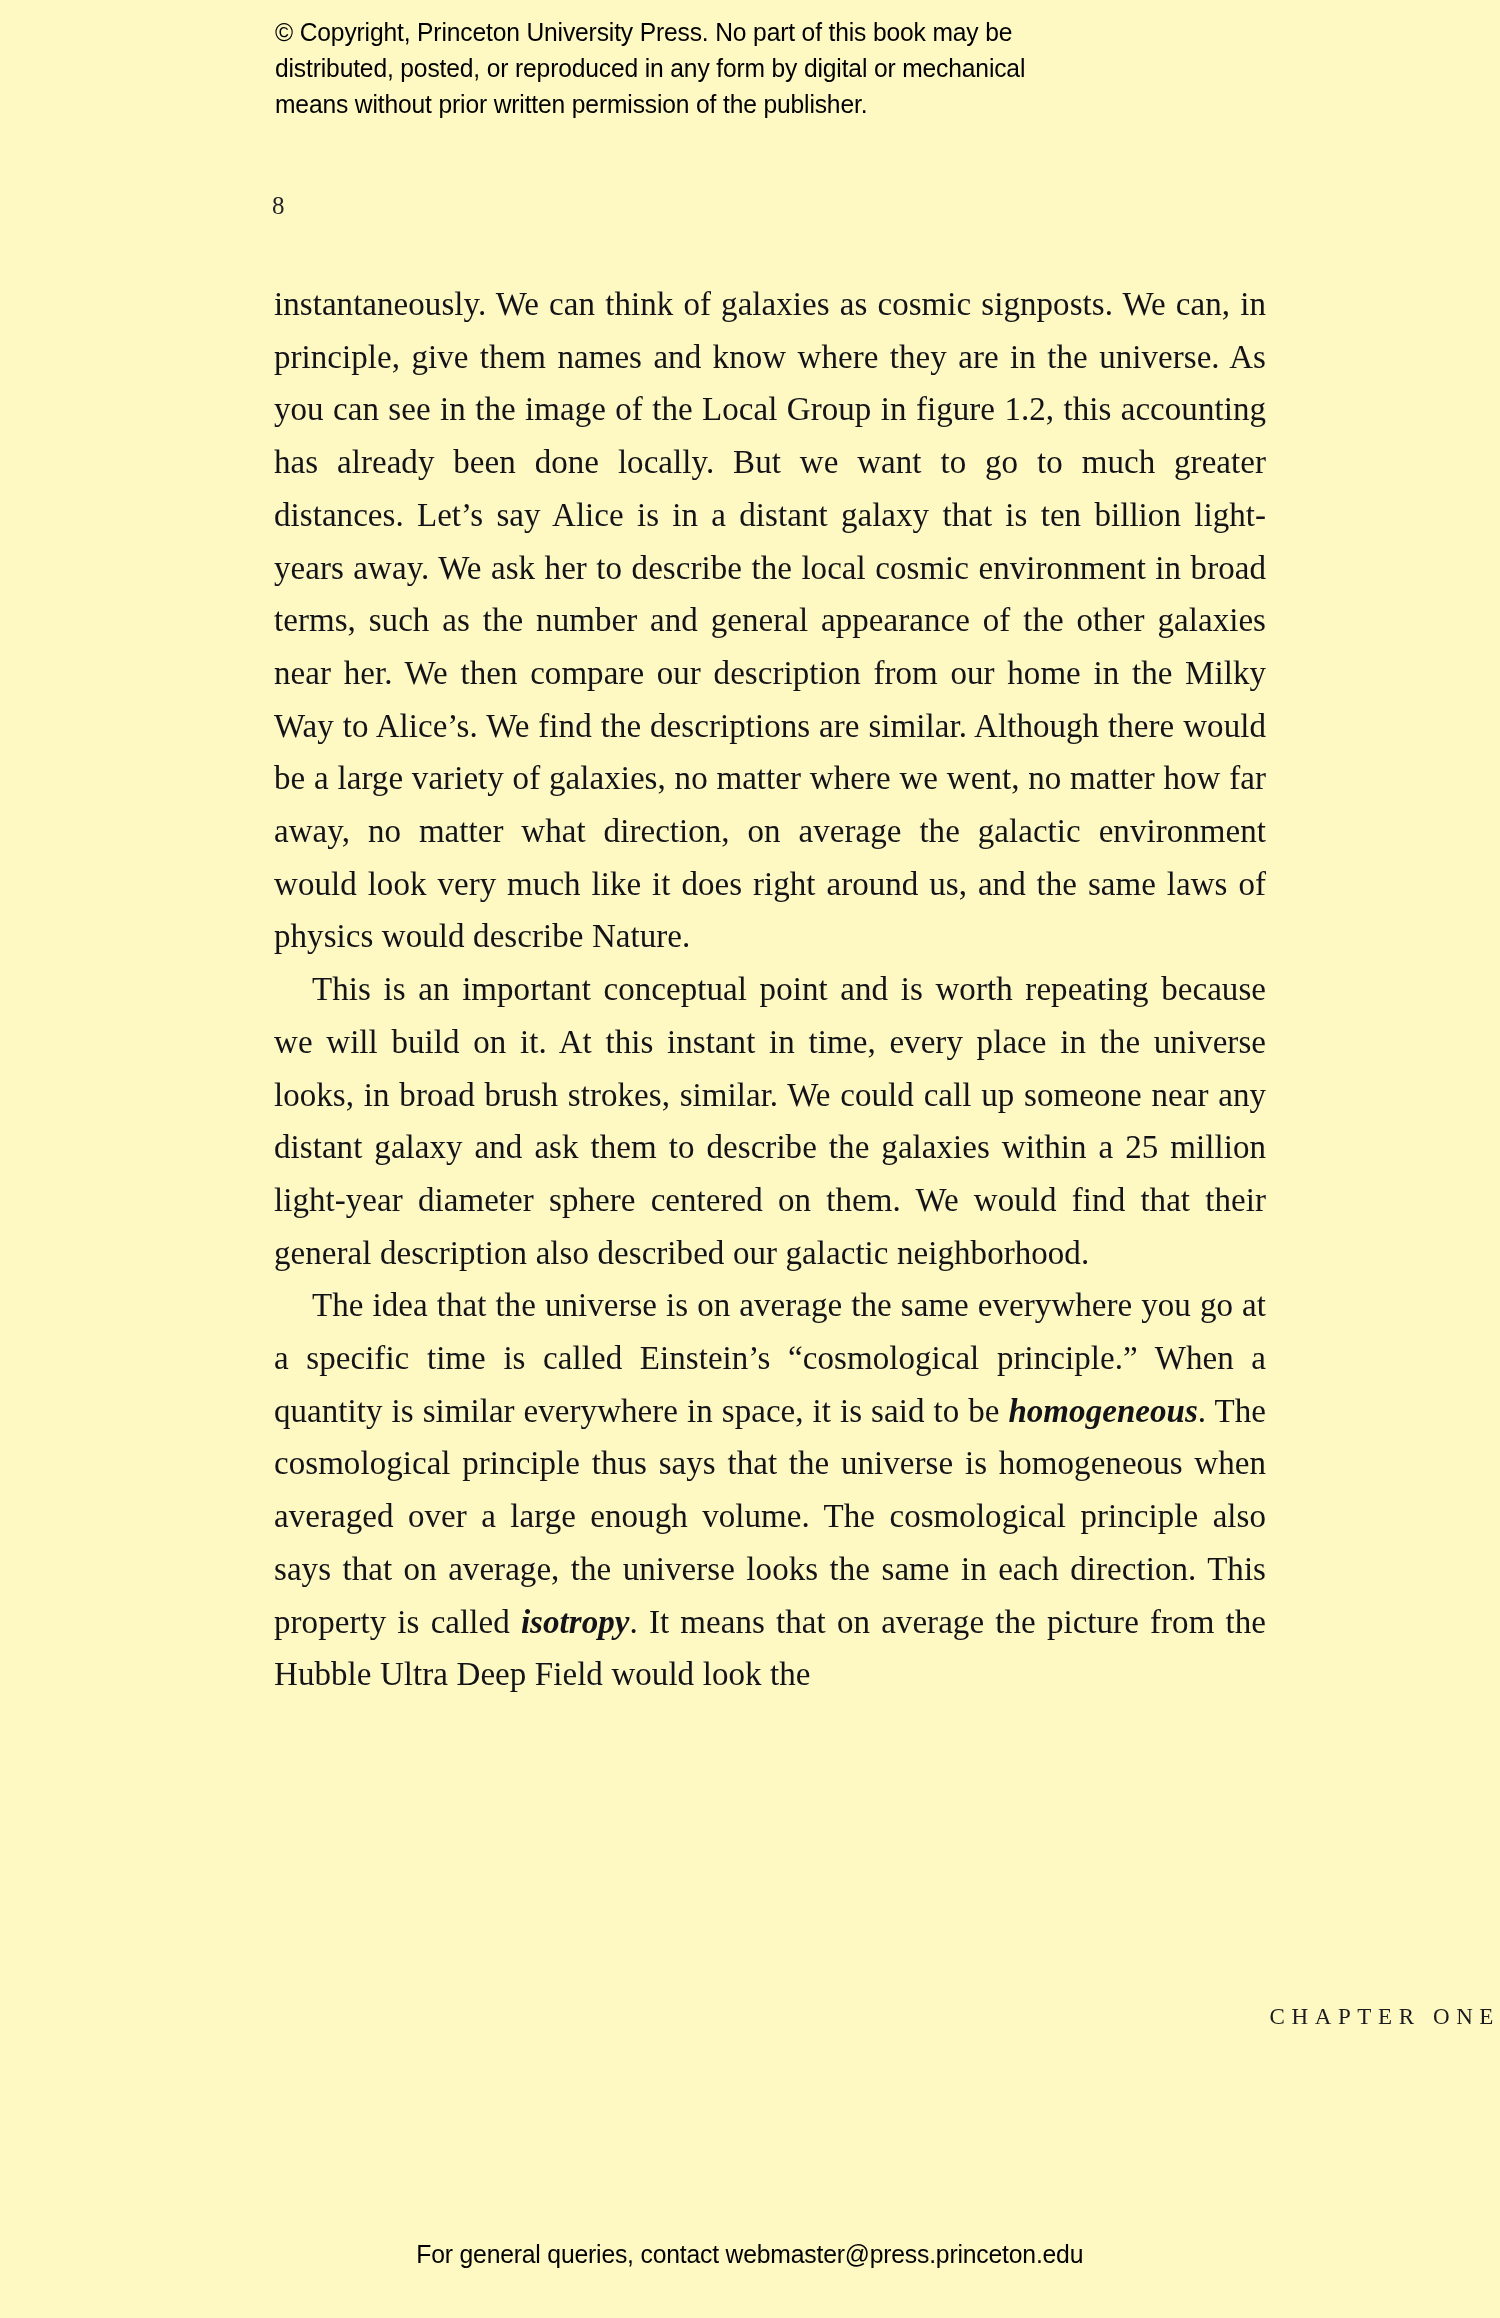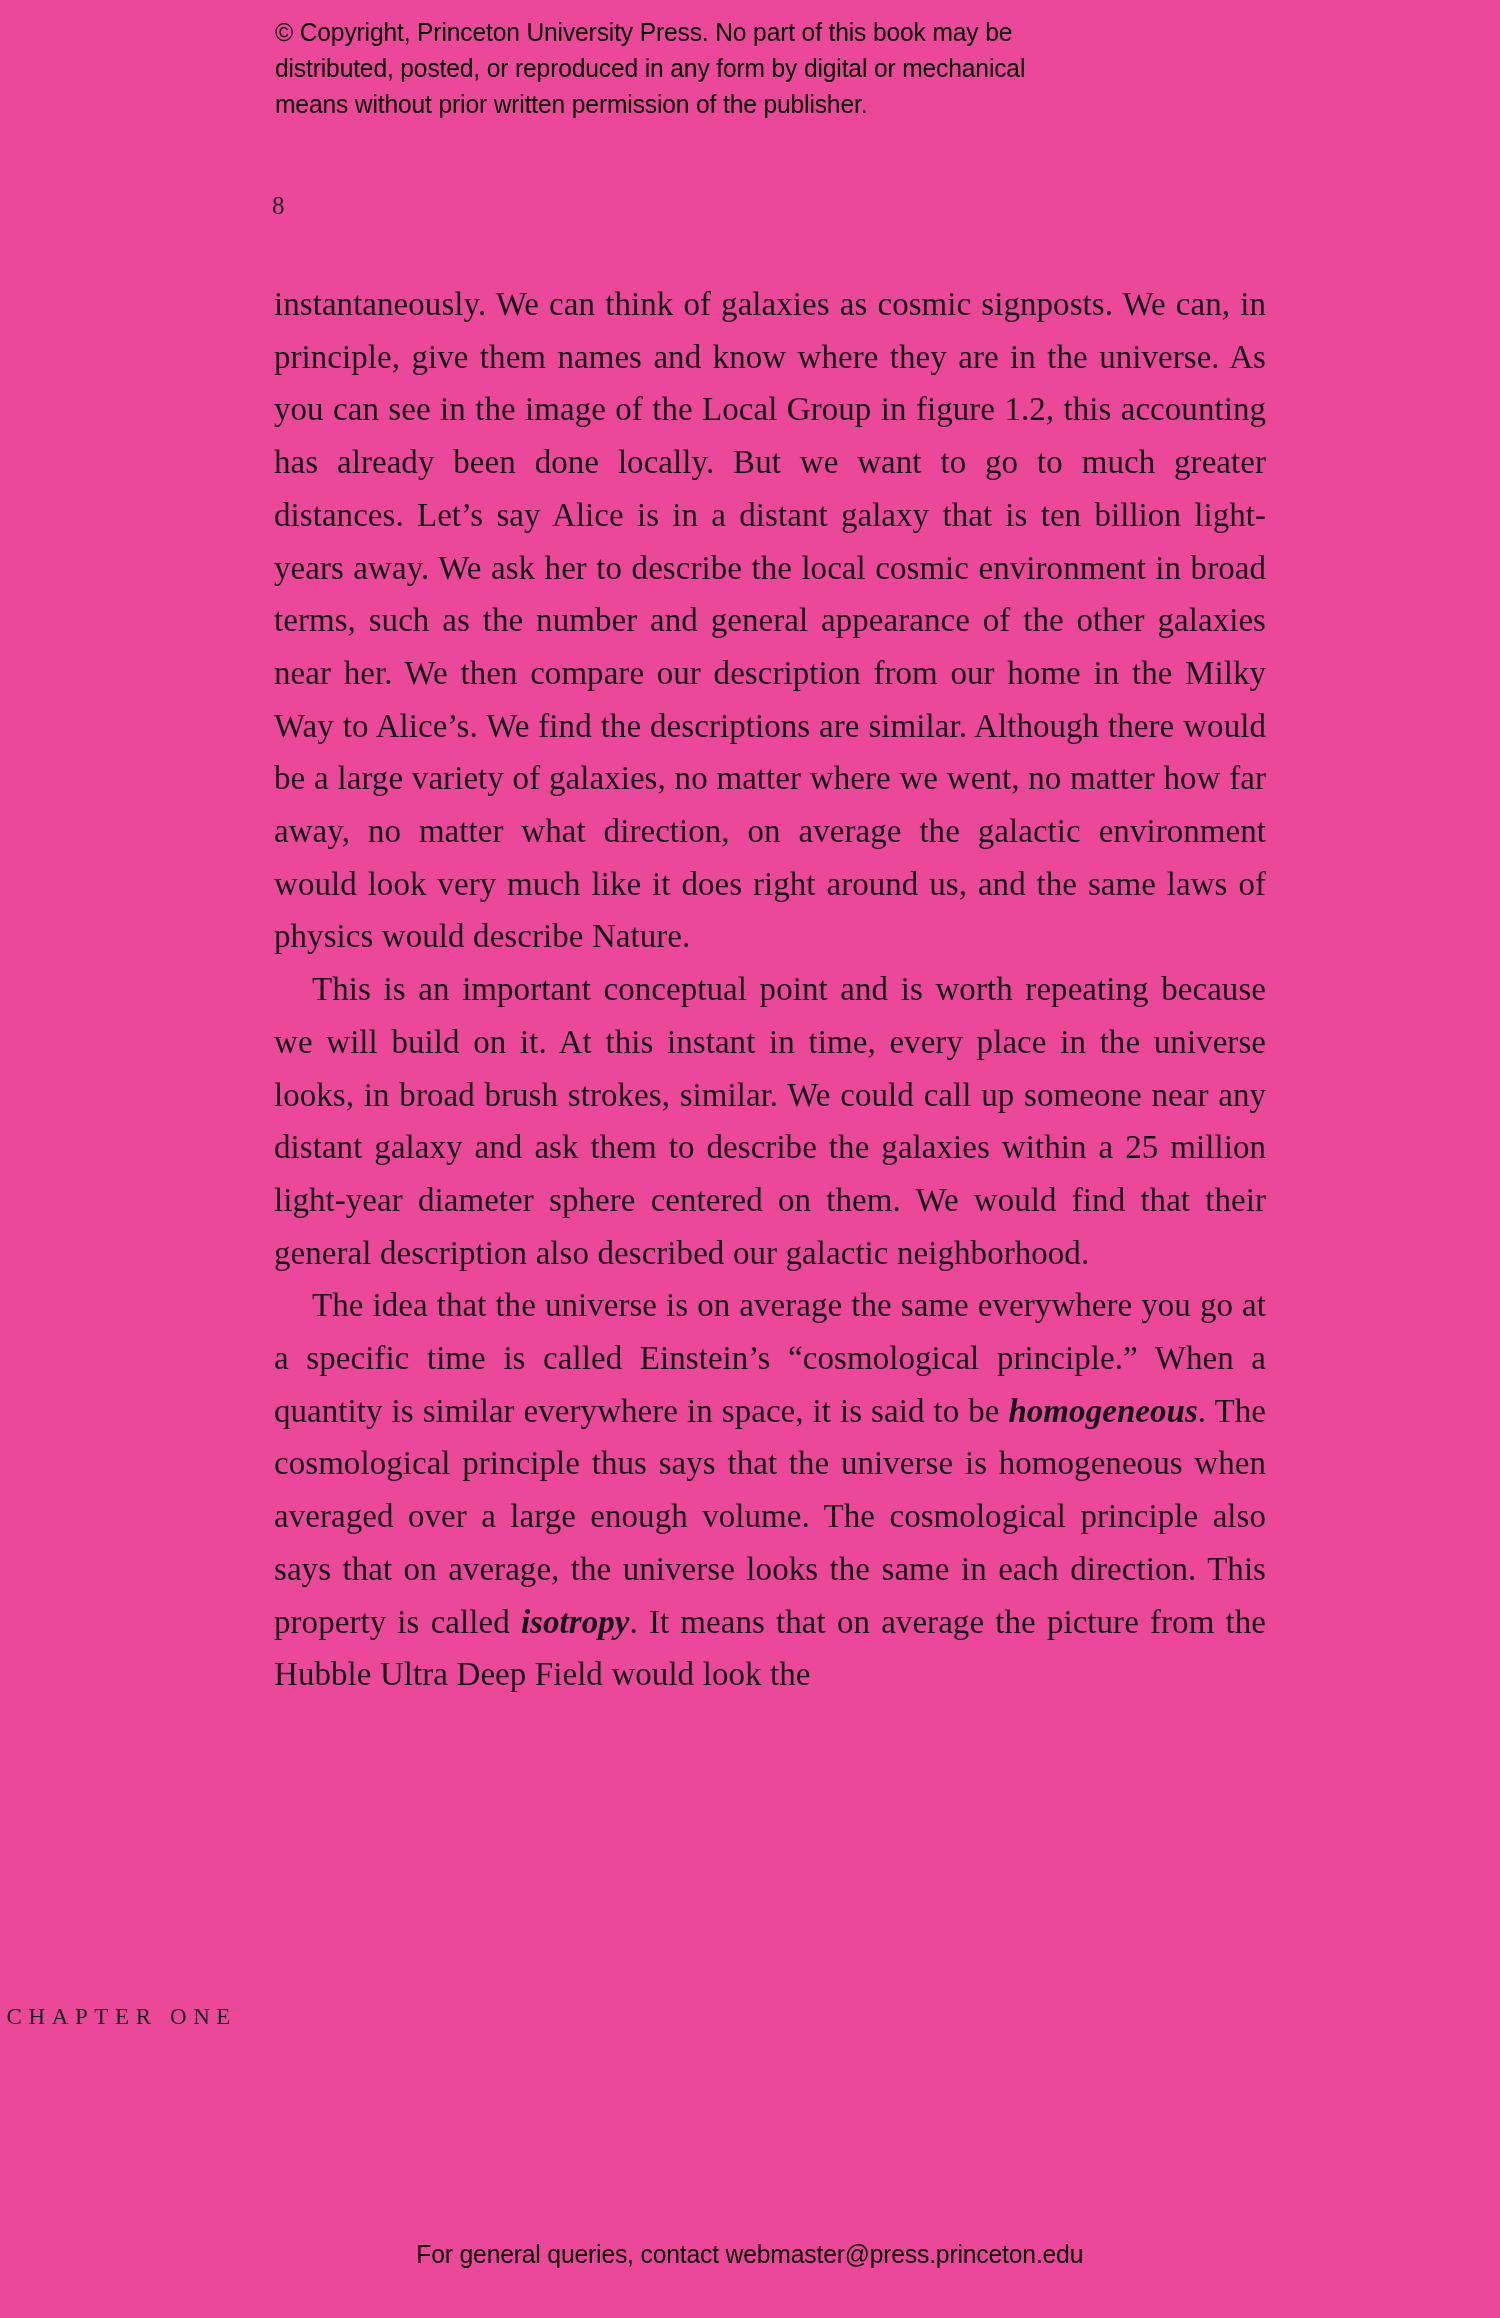--- a/index.html
+++ b/index.html
@@ -14,21 +14,21 @@
     position: relative;
     overflow: hidden;
     font-family: "Liberation Serif", serif;
     color: #000000;
     -webkit-font-smoothing: antialiased;
   }
 
   .page {
     position: absolute;
     inset: 0;
-    background: #ec4899;
+    background: #fef9c3;
   }
 
   
   .copyright-notice {
     position: absolute;
     left: 275px;
     top: 14px;
     width: 940px;
     font-family: "Liberation Sans", sans-serif;
     font-size: 25.5px;
@@ -85,21 +85,21 @@
     font-style: italic;
     font-weight: bold;
   }
 
   
   .chapter-foot {
     position: absolute;
     left: 0;
     right: 0;
     top: 2004px;
-    text-align: left;
+    text-align: right;
     font-family: "Liberation Serif", serif;
     font-size: 23px;
     letter-spacing: 6.6px;
     color: #1c1c20;
     text-indent: 6.6px;
   }
 
   
   .queries-footer {
     position: absolute;

